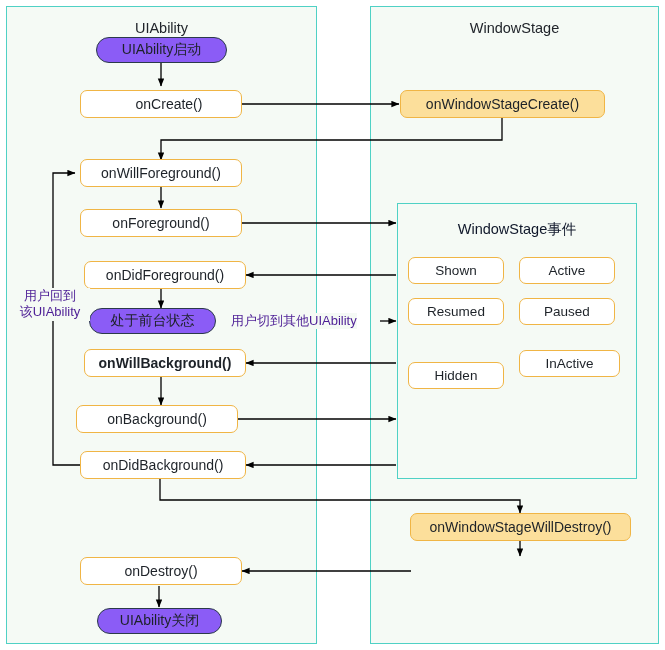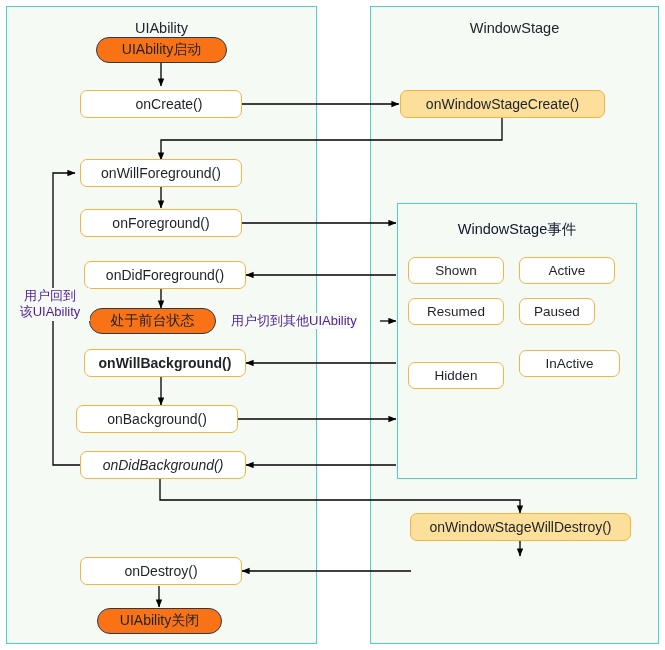--- a/index.html
+++ b/index.html
@@ -13,21 +13,21 @@
   .evpanel{position:absolute;border:1.5px solid #4fd1c5;background:#f5faf5;box-sizing:border-box;}
 
   .node{position:absolute;box-sizing:border-box;display:flex;align-items:center;
         justify-content:center;font-size:14px;color:#1d2228;white-space:nowrap;text-align:center;}
 
   
   .box{background:#ffffff;border:1.3px solid #f0b545;border-radius:7px;}
   
   .box-fill{background:#fcdf9b;border:1.3px solid #f0b545;border-radius:7px;}
   
-  .terminal{background:#f97316;border:1.4px solid #2b3a4a;border-radius:40px;}
+  .terminal{background:#8b5cf6;border:1.4px solid #2b3a4a;border-radius:40px;}
   
   .chip{background:#ffffff;border:1.3px solid #f0b545;border-radius:7px;font-size:13.5px;}
 
   .evtitle{position:absolute;font-size:14.5px;color:#0f172a;text-align:center;white-space:nowrap;}
 
   .edge-label{position:absolute;font-size:13px;color:#4c1d95;background:#f5faf5;
               white-space:nowrap;line-height:1.25;text-align:center;}
 </style>
 </head>
 <body>
@@ -95,21 +95,21 @@
   <div class="node box" style="left:80px;top:209px;width:162px;height:28px;">onForeground()</div>
 
   <div class="node box" style="left:84px;top:261px;width:162px;height:28px;">onDidForeground()</div>
 
   <div class="node terminal" style="left:89px;top:308px;width:127px;height:26px;">处于前台状态</div>
 
   <div class="node box" style="left:84px;top:349px;width:162px;height:28px;font-weight:bold;">onWillBackground()</div>
 
   <div class="node box" style="left:76px;top:405px;width:162px;height:28px;">onBackground()</div>
 
-  <div class="node box" style="left:80px;top:451px;width:166px;height:28px;font-style:italic;">onDidBackground()</div>
+  <div class="node box" style="left:80px;top:451px;width:166px;height:28px;">onDidBackground()</div>
 
   <div class="node box" style="left:80px;top:557px;width:162px;height:28px;">onDestroy()</div>
 
   <div class="node terminal" style="left:97px;top:608px;width:125px;height:26px;">UIAbility关闭</div>
 
   <div class="edge-label" style="left:10px;top:288px;width:80px;">
     <div>用户回到</div>
     <div>该UIAbility</div>
   </div>
 
@@ -121,18 +121,18 @@
 
 
   <div class="evpanel" style="left:397px;top:203px;width:240px;height:276px;"></div>
 
   <div class="evtitle" style="left:397px;top:220px;width:240px;">WindowStage事件</div>
 
   <div class="node chip" style="left:408px;top:257px;width:96px;height:27px;">Shown</div>
   <div class="node chip" style="left:519px;top:257px;width:96px;height:27px;">Active</div>
 
   <div class="node chip" style="left:408px;top:298px;width:96px;height:27px;">Resumed</div>
-  <div class="node chip" style="left:519px;top:298px;width:76px;height:27px;">Paused</div>
+  <div class="node chip" style="left:519px;top:298px;width:96px;height:27px;">Paused</div>
 
   <div class="node chip" style="left:408px;top:350px;width:96px;height:27px;margin-top:12px;">Hidden</div>
   <div class="node chip" style="left:519px;top:350px;width:101px;height:27px;">InActive</div>
 
 </div>
 
 </body></html>

